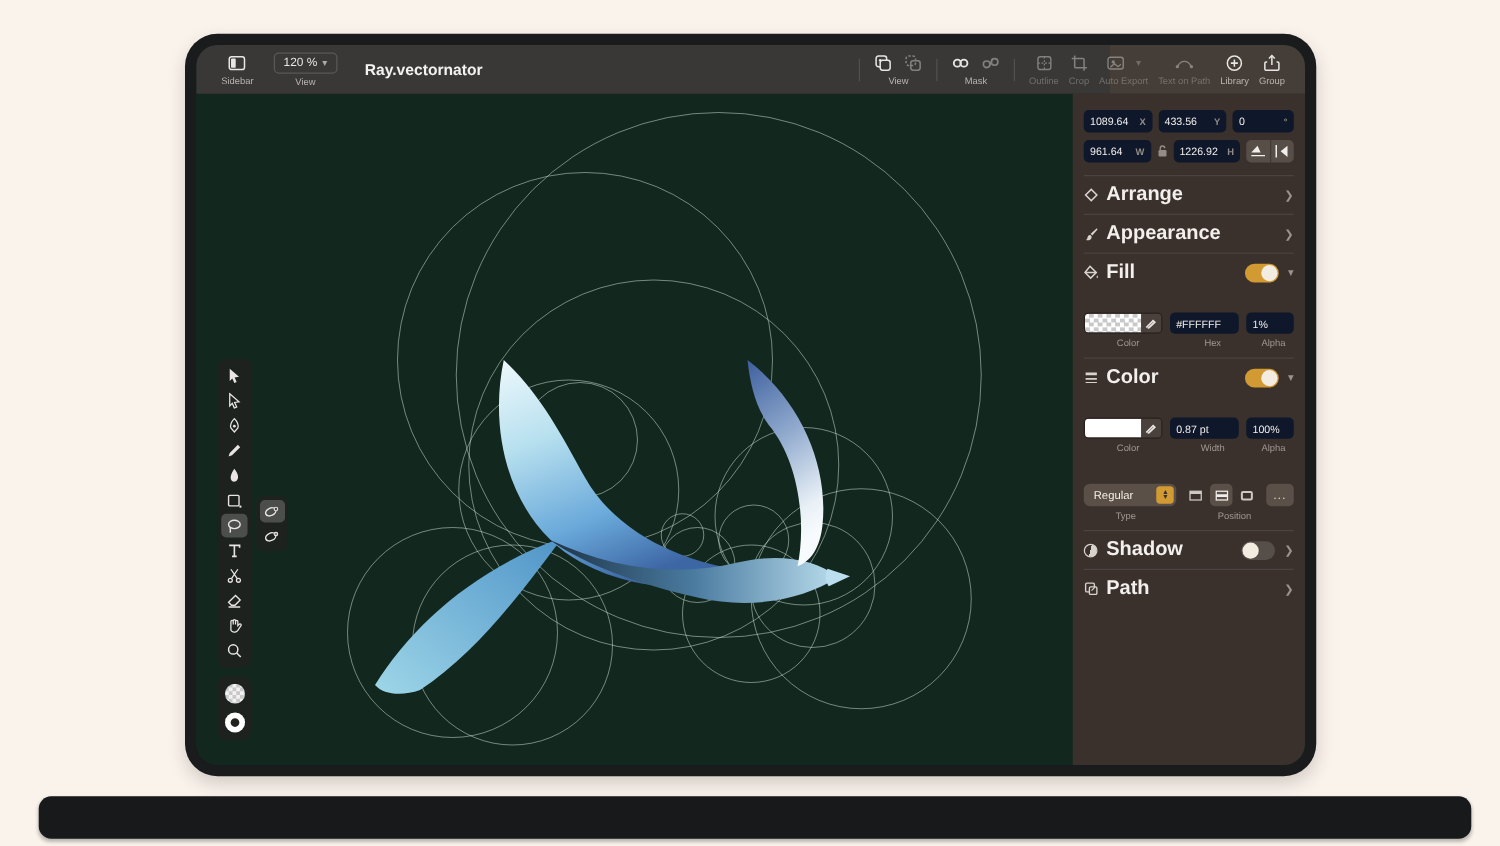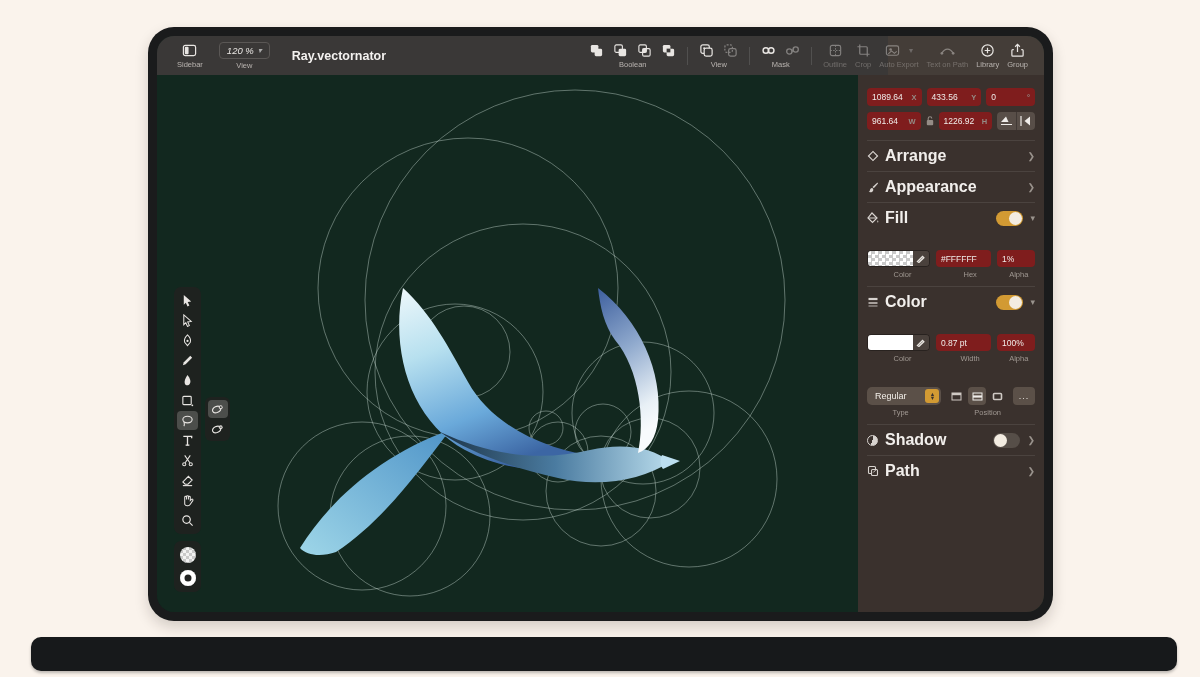--- a/index.html
+++ b/index.html
@@ -21,21 +21,21 @@
     display:flex; align-items:stretch; color:#d6d3d0; z-index:5; }
   .topbar-right-tint { position:absolute; right:0; top:0; width:156px; height:100%;
     background:rgba(92,72,58,.30); pointer-events:none; }
   .tb-item { display:flex; flex-direction:column; align-items:center; justify-content:center;
     gap:2px; padding:0 4px; position:relative; }
   .tb-label { font-size:7.5px; color:#b9b4b0; white-space:nowrap; }
   .tb-icons { display:flex; align-items:center; gap:9px; height:16px; }
   .tb-group-sep { width:1px; height:18px; background:rgba(255,255,255,.12); align-self:center; margin:0 7px; }
   .disabled { opacity:.42; }
   .zoom-box { display:flex; align-items:center; gap:4px; border:1px solid #5a5755; border-radius:4px;
-    padding:1px 7px; height:17px; font-size:9.5px; color:#e8e5e2;font-style:italic; }
+    padding:1px 7px; height:17px; font-size:9.5px; color:#e8e5e2; }
   .doc-title { font-size:12.5px; font-weight:bold; color:#f4f2f0; align-self:center; margin-left:18px; white-space:nowrap; }
   .icon16 { width:15px; height:15px; display:block; }
   .chev { font-size:8px; color:#aaa; }
 
   
   .main { flex:1; display:flex; position:relative; }
   .canvas { position:relative; flex:1; background:#12281f; overflow:hidden; }
   .art { position:absolute; left:0; top:0; width:701px; height:537px; }
 
   
@@ -54,21 +54,21 @@
     box-shadow:inset 0 0 0 4.5px #fff, inset 0 0 0 16px #202220; }
   .flyout { position:absolute; left:48px; top:322px; width:25px;
     background:rgba(32,34,32,.92); border-radius:6px; padding:3px 0;
     display:flex; flex-direction:column; align-items:center; gap:2px; z-index:4; }
   .flyout .tool { width:20px; height:18px; }
 
   
   .inspector { flex:0 0 186px; background:#3a312d; color:#e9e5e1; font-size:10px;
     display:flex; flex-direction:column; padding:13px 9px 0 9px; }
   .row { display:flex; align-items:center; }
-  .field { background:#7f1d1d; border-radius:4px; height:18px; display:flex; align-items:center;
+  .field { background:#0f172a; border-radius:4px; height:18px; display:flex; align-items:center;
     justify-content:space-between; padding:0 5px; font-size:8.5px; color:#f0edea; }
   .unit { color:#948c86; font-size:7.5px; font-weight:bold; }
   .tgrid { display:flex; flex-direction:column; gap:6px; margin-bottom:10px; }
   .tgrid .row { gap:5px; }
   .f-x,.f-y { flex:1.15; } .f-rot { flex:1; }
   .f-w,.f-h { flex:1.15; }
   .flipseg { flex:1; height:18px; background:#584e48; border-radius:4px; display:flex; }
   .flipseg > div { flex:1; display:flex; align-items:center; justify-content:center; }
   .flipseg > div:first-child { border-right:1px solid rgba(0,0,0,.25); }
   .lock { width:8px; display:flex; align-items:center; justify-content:center; }
@@ -135,43 +135,20 @@
             <span>120 %</span>
             <span class="chev">▾</span>
           </div>
           <div class="tb-label">View</div>
         </div>
 
         <div class="doc-title">Ray.vectornator</div>
 
         <div style="flex:1"></div>
 
-        <div class="tb-item">
-          <div class="tb-icons">
-            <svg class="icon16" viewBox="0 0 16 16">
-              <rect x="2" y="2" width="8" height="8" rx="1.5" fill="#e8e5e2"></rect>
-                <rect x="6" y="6" width="8" height="8" rx="1.5" fill="#e8e5e2"></rect>
-            </svg>
-            <svg class="icon16" viewBox="0 0 16 16">
-              <rect x="2" y="2" width="8" height="8" rx="1.5" fill="none" stroke="#e8e5e2" stroke-width="1.2"></rect>
-                <rect x="6" y="6" width="8" height="8" rx="1.5" fill="#e8e5e2"></rect>
-            </svg>
-            <svg class="icon16" viewBox="0 0 16 16">
-              <rect x="2" y="2" width="8" height="8" rx="1.5" fill="none" stroke="#e8e5e2" stroke-width="1.2"></rect>
-              <rect x="6" y="6" width="8" height="8" rx="1.5" fill="none" stroke="#e8e5e2" stroke-width="1.2"></rect>
-              <rect x="6" y="6" width="4" height="4" fill="#e8e5e2"></rect>
-            </svg>
-            <svg class="icon16" viewBox="0 0 16 16">
-              <rect x="2" y="2" width="8" height="8" rx="1.5" fill="#e8e5e2"></rect>
-                <rect x="6" y="6" width="8" height="8" rx="1.5" fill="#e8e5e2"></rect>
-              <rect x="6" y="6" width="4" height="4" fill="#3a3837"></rect>
-            </svg>
-          </div>
-          <div class="tb-label">Boolean</div>
-        </div>
 
         <div class="tb-group-sep"></div>
 
         <div class="tb-item">
           <div class="tb-icons">
             <svg class="icon16" viewBox="0 0 16 16">
               <rect x="2" y="2" width="9" height="9" rx="2" fill="none" stroke="#e8e5e2" stroke-width="1.3"></rect>
               <rect x="5.5" y="5.5" width="8.5" height="8.5" rx="2" fill="#3a3837" stroke="#e8e5e2" stroke-width="1.3"></rect>
               <circle cx="5.5" cy="5.5" r="1.1" fill="#e8e5e2"></circle>
             </svg>

